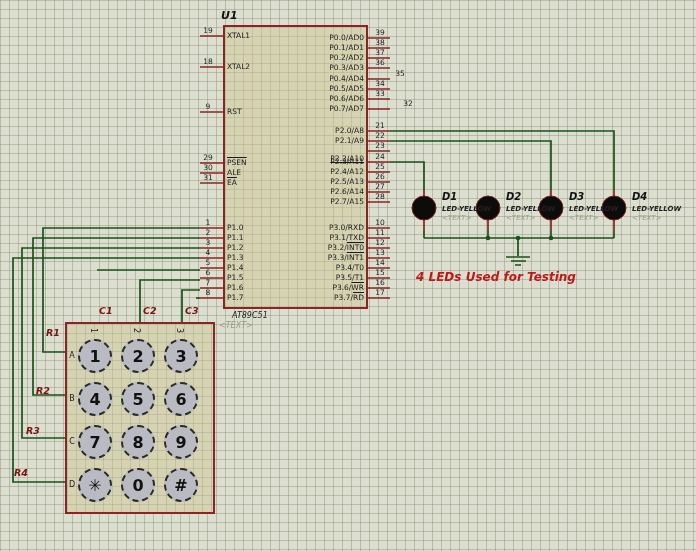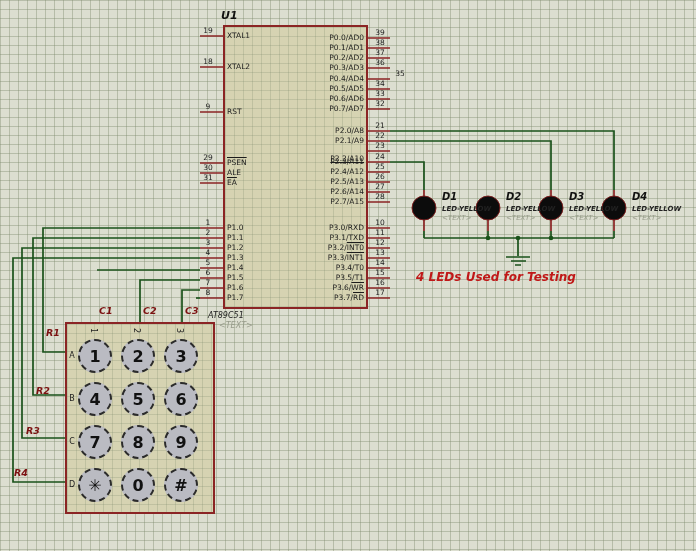--- a/index.html
+++ b/index.html
@@ -81,21 +81,21 @@
     <path stroke="#8b2424" stroke-width="1.7" fill="none" d="M424 190V197 M551 190V197 M614 190V197 M424 220V231 M488 220V231 M551 220V231 M614 220V231"></path>
 
     <circle cx="424" cy="208" r="12" fill="#0c0c0c" stroke="#7a1f1f" stroke-width="1"></circle>
     <circle cx="488" cy="208" r="12" fill="#0c0c0c" stroke="#7a1f1f" stroke-width="1"></circle>
     <circle cx="551" cy="208" r="12" fill="#0c0c0c" stroke="#7a1f1f" stroke-width="1"></circle>
     <circle cx="614" cy="208" r="12" fill="#0c0c0c" stroke="#7a1f1f" stroke-width="1"></circle>
   </svg>
 
   <div class="compbox" style="left:223px;top:25px;width:145px;height:284px;"></div>
   <div class="txt u1" style="left:221px;top:9px;">U1</div>
-  <div class="txt ref" style="left:208px;top:311px;">AT89C51</div>
+  <div class="txt ref" style="left:232px;top:311px;">AT89C51</div>
   <div class="txt ph" style="left:219px;top:321px;">&lt;TEXT&gt;</div>
 
   <div class="pname" style="left:227px;top:31px;"><span>XTAL1</span><span class="ov"></span></div>
   <div class="pname" style="left:227px;top:62px;"><span>XTAL2</span><span class="ov"></span></div>
   <div class="pname" style="left:227px;top:107px;"><span>RST</span><span class="ov"></span></div>
   <div class="pname" style="left:227px;top:158px;"><span></span><span class="ov">PSEN</span></div>
   <div class="pname" style="left:227px;top:168px;"><span>ALE</span><span class="ov"></span></div>
   <div class="pname" style="left:227px;top:178px;"><span></span><span class="ov">EA</span></div>
   <div class="pname" style="left:227px;top:223px;"><span>P1.0</span></div>
   <div class="pname" style="left:227px;top:233px;"><span>P1.1</span></div>
@@ -146,21 +146,21 @@
   <div class="pname" style="right:332px;top:283px;"><span>P3.6/</span><span class="ov">WR</span></div>
   <div class="pname" style="right:332px;top:293px;"><span>P3.7/</span><span class="ov">RD</span></div>
 
   <div class="pnum r" style="left:369px;top:28px;">39</div>
   <div class="pnum r" style="left:369px;top:38px;">38</div>
   <div class="pnum r" style="left:369px;top:48px;">37</div>
   <div class="pnum r" style="left:369px;top:58px;">36</div>
   <div class="pnum r" style="left:369px;top:69px;padding-left:20px;">35</div>
   <div class="pnum r" style="left:369px;top:79px;">34</div>
   <div class="pnum r" style="left:369px;top:89px;">33</div>
-  <div class="pnum r" style="left:369px;top:99px;">32</div>
+  <div class="pnum r" style="left:369px;top:99px;padding-left:28px;">32</div>
   <div class="pnum r" style="left:369px;top:121px;">21</div>
   <div class="pnum r" style="left:369px;top:131px;">22</div>
   <div class="pnum r" style="left:369px;top:141px;">23</div>
   <div class="pnum r" style="left:369px;top:152px;">24</div>
   <div class="pnum r" style="left:369px;top:162px;">25</div>
   <div class="pnum r" style="left:369px;top:172px;">26</div>
   <div class="pnum r" style="left:369px;top:182px;">27</div>
   <div class="pnum r" style="left:369px;top:192px;">28</div>
   <div class="pnum r" style="left:369px;top:218px;">10</div>
   <div class="pnum r" style="left:369px;top:228px;">11</div>

